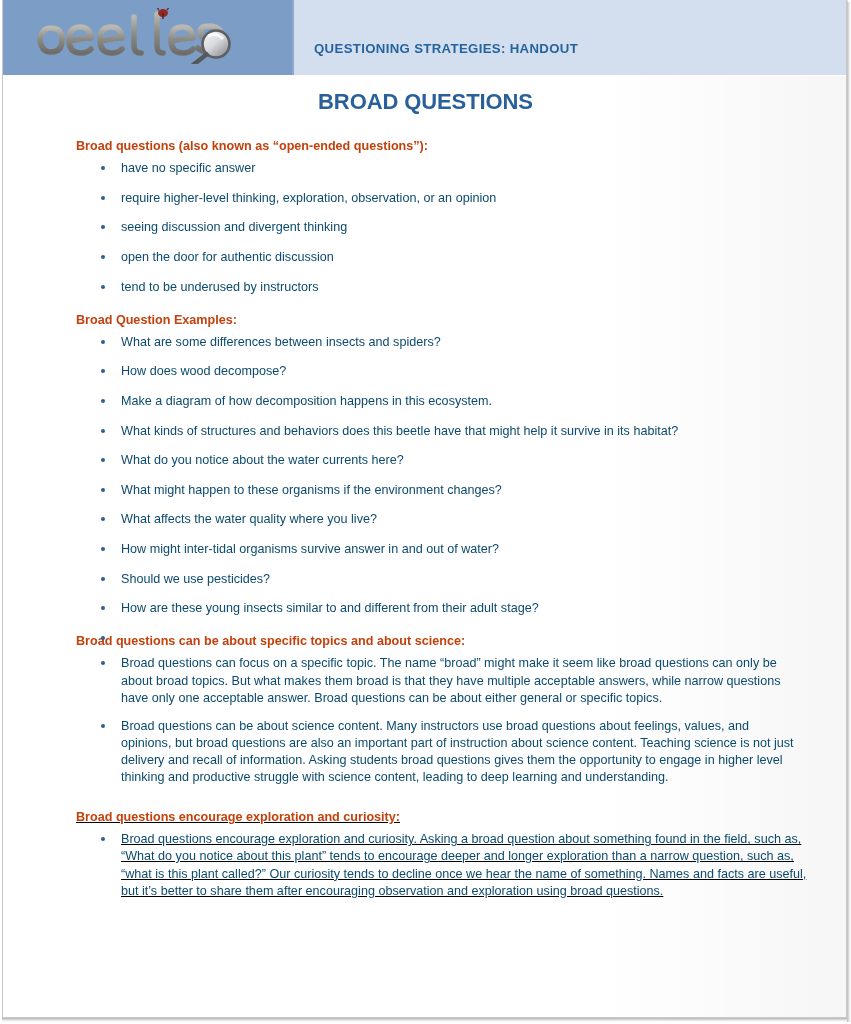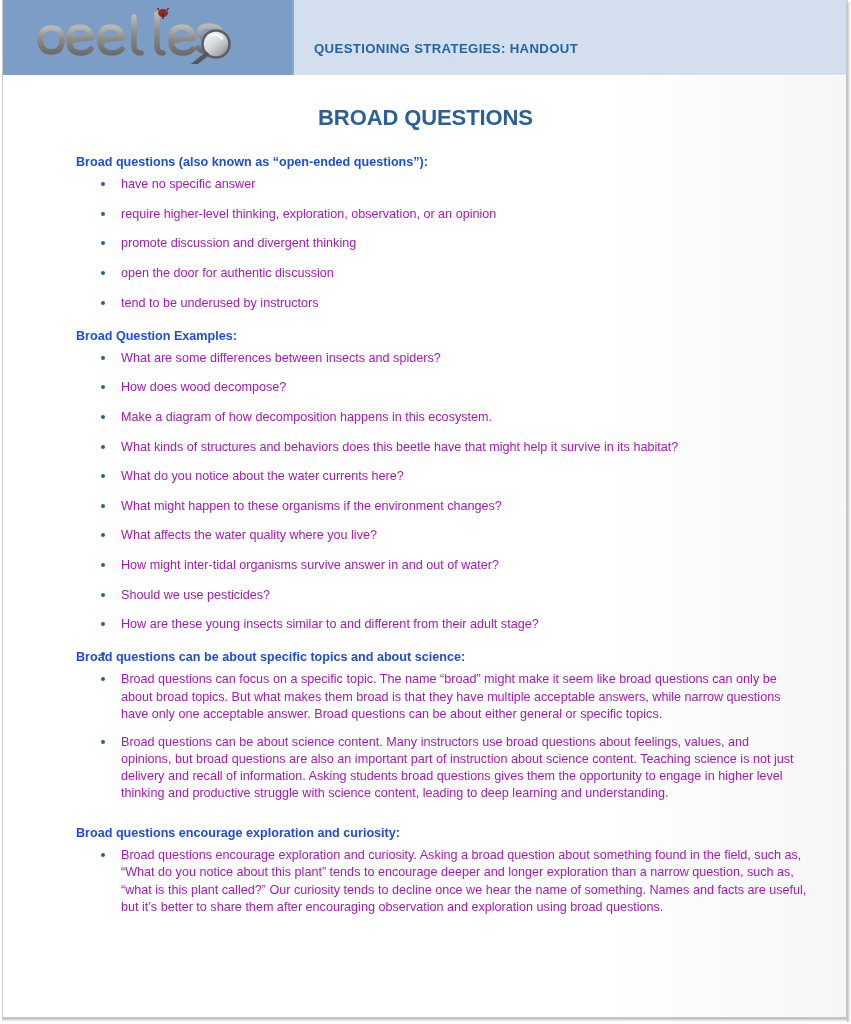--- a/index.html
+++ b/index.html
@@ -125,49 +125,49 @@
   #doc {
     position: absolute;
     left: 0;
     top: 75px;
     width: 851px;
     z-index: 2;
   }
   #doc-title {
     text-align: center;
     margin: 0;
-    padding: 30px 0 0 0;
+    padding: 14px 0 0 0;
     font-size: 22px;
     font-weight: bold;
     letter-spacing: -0.1px;
     color: #2a6099;
     font-family: "Liberation Sans", sans-serif;
   }
 
   .section {
     margin: 0;
     padding: 0;
   }
   .section-heading {
-    color: #1d4ed8;
+    color: #c2410c;
     font-size: 12.6px;
     font-weight: bold;
     margin: 0 0 7px 0;
     padding: 0;
     font-family: "Liberation Sans", sans-serif;
   }
   ul.bullets {
     list-style: none;
     margin: 0;
     padding: 0;
   }
   ul.bullets > li {
     position: relative;
     padding-left: 45px;
-    color: #a21caf;
+    color: #0c4a6e;
     font-size: 12.6px;
     line-height: 1.36;
     font-family: "Liberation Sans", sans-serif;
   }
   ul.bullets > li .dot {
     position: absolute;
     left: 25px;
     top: 6px;
     width: 4px;
     height: 4px;
@@ -257,21 +257,21 @@
         <li>
           <span class="dot"></span>
           <span>have no specific answer</span>
         </li>
         <li>
           <span class="dot"></span>
           <span>require higher-level thinking, exploration, observation, or an opinion</span>
         </li>
         <li>
           <span class="dot"></span>
-          <span>promote discussion and divergent thinking</span>
+          <span>seeing discussion and divergent thinking</span>
         </li>
         <li>
           <span class="dot"></span>
           <span>open the door for authentic discussion</span>
         </li>
         <li>
           <span class="dot"></span>
           <span>tend to be underused by instructors</span>
         </li>
       </ul>
@@ -333,21 +333,21 @@
           <span class="dot"></span>
           <span>Broad questions can focus on a specific topic. The name “broad” might make it seem like broad questions can only be about broad topics. But what makes them broad is that they have multiple acceptable answers, while narrow questions have only one acceptable answer. Broad questions can be about either general or specific topics.</span>
         </li>
         <li>
           <span class="dot"></span>
           <span>Broad questions can be about science content. Many instructors use broad questions about feelings, values, and opinions, but broad questions are also an important part of instruction about science content. Teaching science is not just delivery and recall of information. Asking students broad questions gives them the opportunity to engage in higher level thinking and productive struggle with science content, leading to deep learning and understanding.</span>
         </li>
       </ul>
     </div>
 
-    <div class="section sec-gap-c" style="margin-left:76px; margin-right:40px;">
+    <div class="section sec-gap-c" style="margin-left:76px; margin-right:40px;text-decoration:underline;">
       <div class="section-heading">Broad questions encourage exploration and curiosity:</div>
       <ul class="bullets para-items">
         <li>
           <span class="dot"></span>
           <span>Broad questions encourage exploration and curiosity. Asking a broad question about something found in the field, such as, “What do you notice about this plant” tends to encourage deeper and longer exploration than a narrow question, such as, “what is this plant called?” Our curiosity tends to decline once we hear the name of something. Names and facts are useful, but it’s better to share them after encouraging observation and exploration using broad questions.</span>
         </li>
       </ul>
     </div>
 
   </div>

